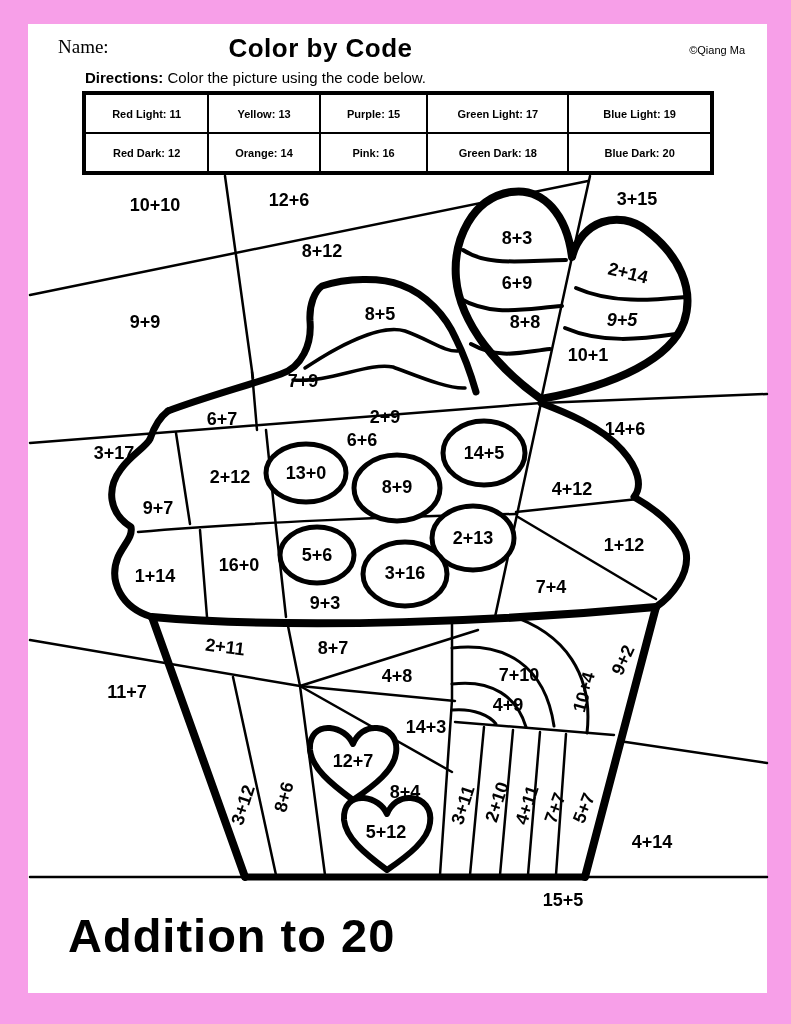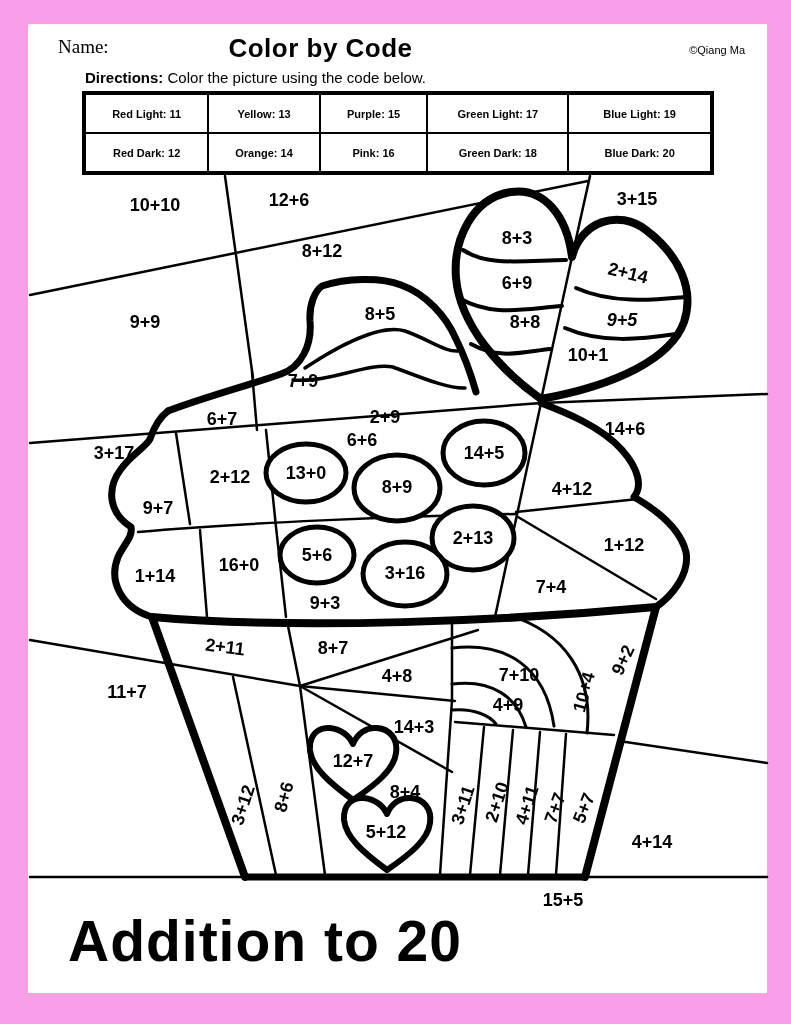--- a/index.html
+++ b/index.html
@@ -12,21 +12,21 @@
   .credit{left:0;top:44px;width:745px;text-align:right;font-size:11px;}
   .directions{left:85px;top:69px;font-size:15px;}
   .directions b{font-weight:bold;}
   .code-table{left:82px;top:91px;width:626px;border:3px solid #000;display:grid;
               grid-template-columns:19.7% 17.8% 17.2% 22.5% 22.8%;}
   .code-cell{border:1.5px solid #000;height:37px;display:flex;align-items:center;justify-content:center;
              font-size:11px;font-weight:bold;white-space:nowrap;}
   .art{left:0;top:0;width:791px;height:1024px;}
   .plabel{position:absolute;font-size:18px;font-weight:bold;white-space:nowrap;
           transform:translate(-50%,-50%);line-height:1;}
-  .footer-title{left:68px;top:908px;font-size:57px;font-weight:bold;letter-spacing:1px;}
+  .footer-title{left:68px;top:908px;font-size:47px;font-weight:bold;letter-spacing:1px;}
 </style>
 </head>
 <body>
 
 <div class="canvas" style="background: rgb(247, 159, 232);">
   <div class="sheet"></div>
 
   <div class="abs name-label">Name:</div>
   <div class="abs page-title">Color by Code</div>
   <div class="abs credit">©Qiang Ma</div>
@@ -172,21 +172,21 @@
       <div class="plabel" style="left: 551px; top: 587px; transform: translate(-50%, -50%) rotate(0deg);">7+4</div>
       <div class="plabel" style="left: 325px; top: 603px; transform: translate(-50%, -50%) rotate(0deg);">9+3</div>
       <div class="plabel" style="left: 225px; top: 647px; transform: translate(-50%, -50%) rotate(7deg);">2+11</div>
       <div class="plabel" style="left: 333px; top: 648px; transform: translate(-50%, -50%) rotate(0deg);">8+7</div>
       <div class="plabel" style="left: 127px; top: 692px; transform: translate(-50%, -50%) rotate(0deg);">11+7</div>
       <div class="plabel" style="left: 397px; top: 676px; transform: translate(-50%, -50%) rotate(0deg);">4+8</div>
       <div class="plabel" style="left: 519px; top: 666px; transform: translate(-50%, -50%) rotate(0deg); margin-top: 9px;">7+10</div>
       <div class="plabel" style="left: 508px; top: 705px; transform: translate(-50%, -50%) rotate(0deg);">4+9</div>
       <div class="plabel" style="left: 584px; top: 692px; transform: translate(-50%, -50%) rotate(-75deg);">10+4</div>
       <div class="plabel" style="left: 623px; top: 660px; transform: translate(-50%, -50%) rotate(-65deg);">9+2</div>
-      <div class="plabel" style="left: 414px; top: 727px; transform: translate(-50%, -50%) rotate(0deg);">14+3</div>
+      <div class="plabel" style="left: 426px; top: 727px; transform: translate(-50%, -50%) rotate(0deg);">14+3</div>
       <div class="plabel" style="left: 353px; top: 761px; transform: translate(-50%, -50%) rotate(0deg);">12+7</div>
       <div class="plabel" style="left: 405px; top: 792px; transform: translate(-50%, -50%) rotate(0deg);">8+4</div>
       <div class="plabel" style="left: 386px; top: 832px; transform: translate(-50%, -50%) rotate(0deg);">5+12</div>
       <div class="plabel" style="left: 243px; top: 805px; transform: translate(-50%, -50%) rotate(-72deg);">3+12</div>
       <div class="plabel" style="left: 284px; top: 797px; transform: translate(-50%, -50%) rotate(-75deg);">8+6</div>
       <div class="plabel" style="left: 463px; top: 805px; transform: translate(-50%, -50%) rotate(-72deg);">3+11</div>
       <div class="plabel" style="left: 497px; top: 802px; transform: translate(-50%, -50%) rotate(-72deg);">2+10</div>
       <div class="plabel" style="left: 527px; top: 805px; transform: translate(-50%, -50%) rotate(-72deg);">4+11</div>
       <div class="plabel" style="left: 555px; top: 808px; transform: translate(-50%, -50%) rotate(-70deg);">7+7</div>
       <div class="plabel" style="left: 584px; top: 808px; transform: translate(-50%, -50%) rotate(-68deg);">5+7</div>

